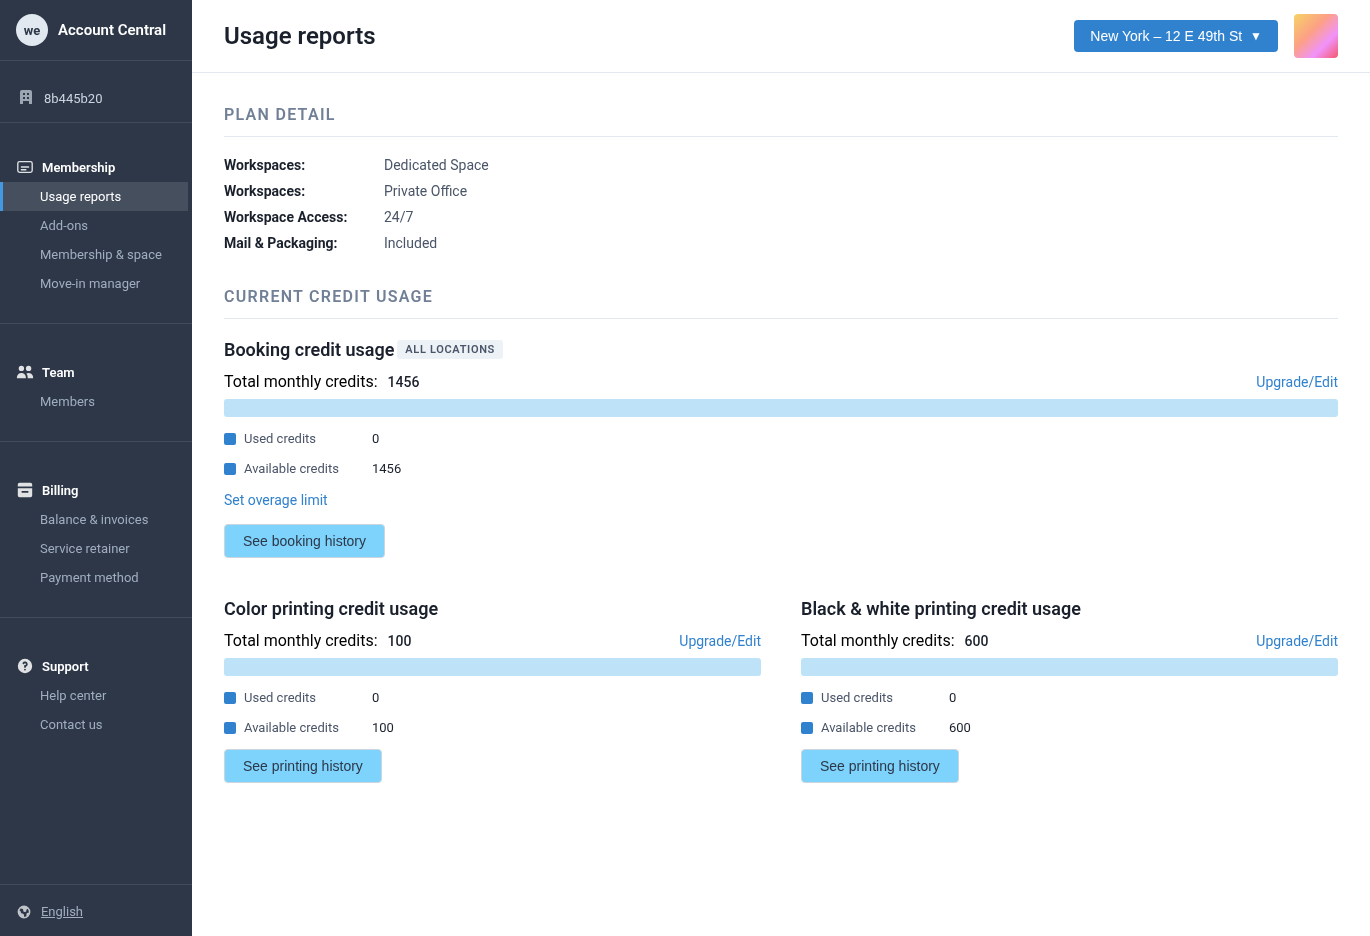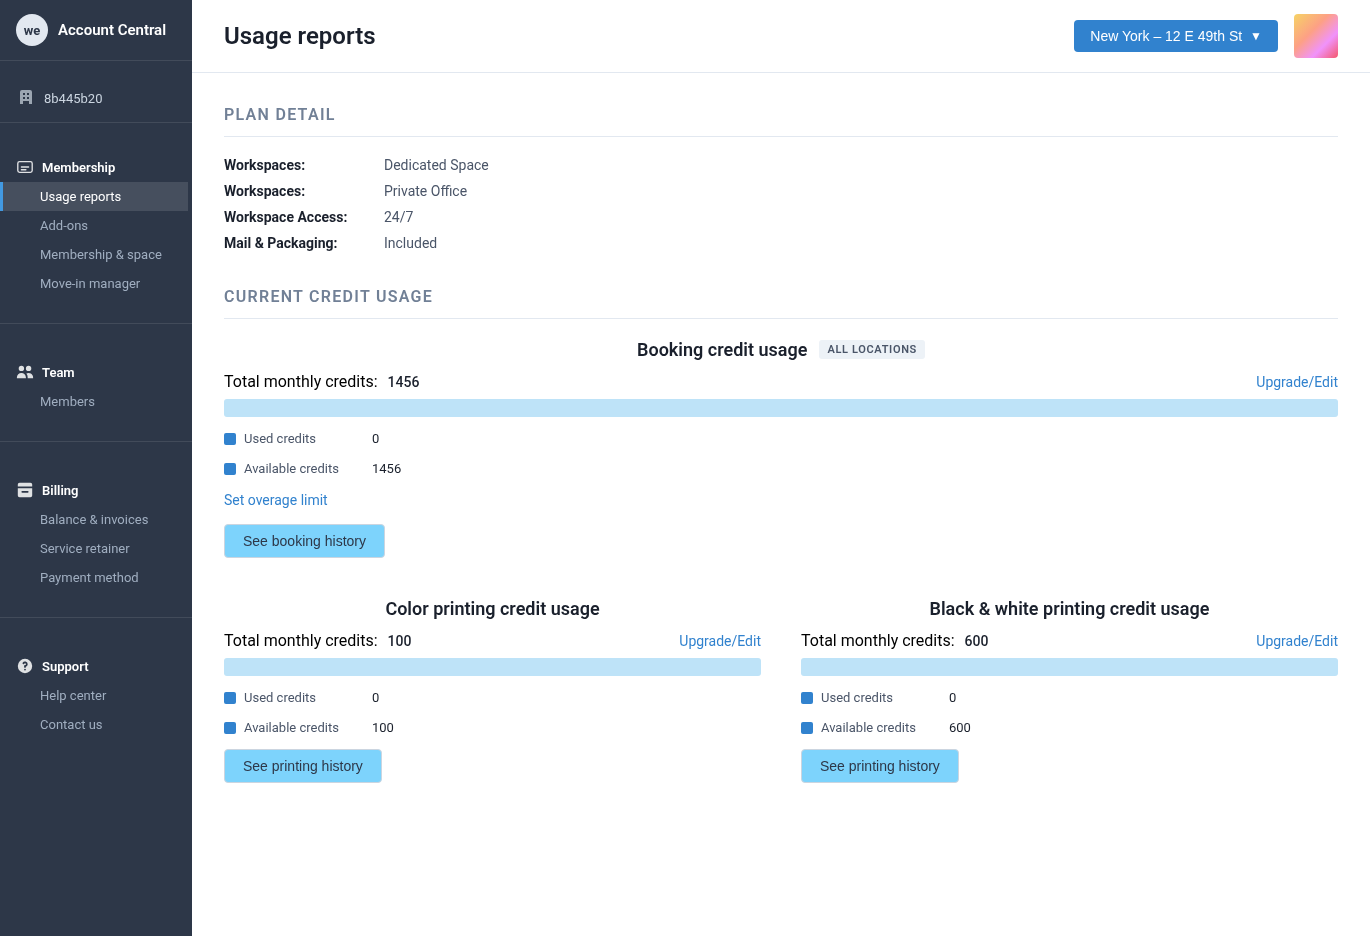--- a/index.html
+++ b/index.html
@@ -127,23 +127,22 @@
 
     
     .plan-detail { margin-bottom: 36px; }
     .plan-row { display: flex; align-items: center; margin-bottom: 10px; font-size: 14px; }
     .plan-row-label { font-weight: 700; color: #1a202c; min-width: 160px; }
     .plan-row-value { color: #4a5568; }
 
     
     .credit-section { margin-bottom: 40px; }
     .credit-title-row {
-      display: flex; align-items: center; gap: 12px;
+      display: flex; align-items: center; gap: 3px;
       margin-bottom: 12px;
-      justify-content: center;
     }
     .credit-title {
       font-size: 18px; font-weight: 600; color: #1a202c;
     }
     .all-locations-badge {
       background: #edf2f7;
       color: #4a5568;
       font-size: 11px;
       font-weight: 600;
       letter-spacing: 0.06em;
@@ -275,20 +274,26 @@
       <span>Support</span>
     </div>
     <div class="sidebar-item">
       <span>Help center</span>
     </div>
     <div class="sidebar-item">
       <span>Contact us</span>
     </div>
   </div>
 
+  <div class="sidebar-footer">
+    <svg style="width:16px;height:16px;margin-right:5px;vertical-align:middle;opacity:0.7;" viewBox="0 0 20 20" fill="currentColor">
+      <path fill-rule="evenodd" d="M10 18a8 8 0 100-16 8 8 0 000 16zM4.332 8.027a6.012 6.012 0 011.912-2.706C6.512 5.73 6.974 6 7.5 6A1.5 1.5 0 019 7.5V8a2 2 0 004 0 2 2 0 011.523-1.943A5.977 5.977 0 0116 10c0 .34-.028.675-.083 1H15a2 2 0 00-2 2v2.197A5.973 5.973 0 0110 16v-2a2 2 0 00-2-2 2 2 0 01-2-2 2 2 0 00-1.668-1.973z" clip-rule="evenodd"></path>
+    </svg>
+    <a>English</a>
+  </div>
 </div>
 
 <div class="main">
   <div class="main-header" style="position:relative;">
     <h1 class="page-title">Usage reports</h1>
     <div class="header-right">
       <button class="location-btn">
         <span>New York – 12 E 49th St</span>
         <span class="chevron">▼</span>
       </button>

